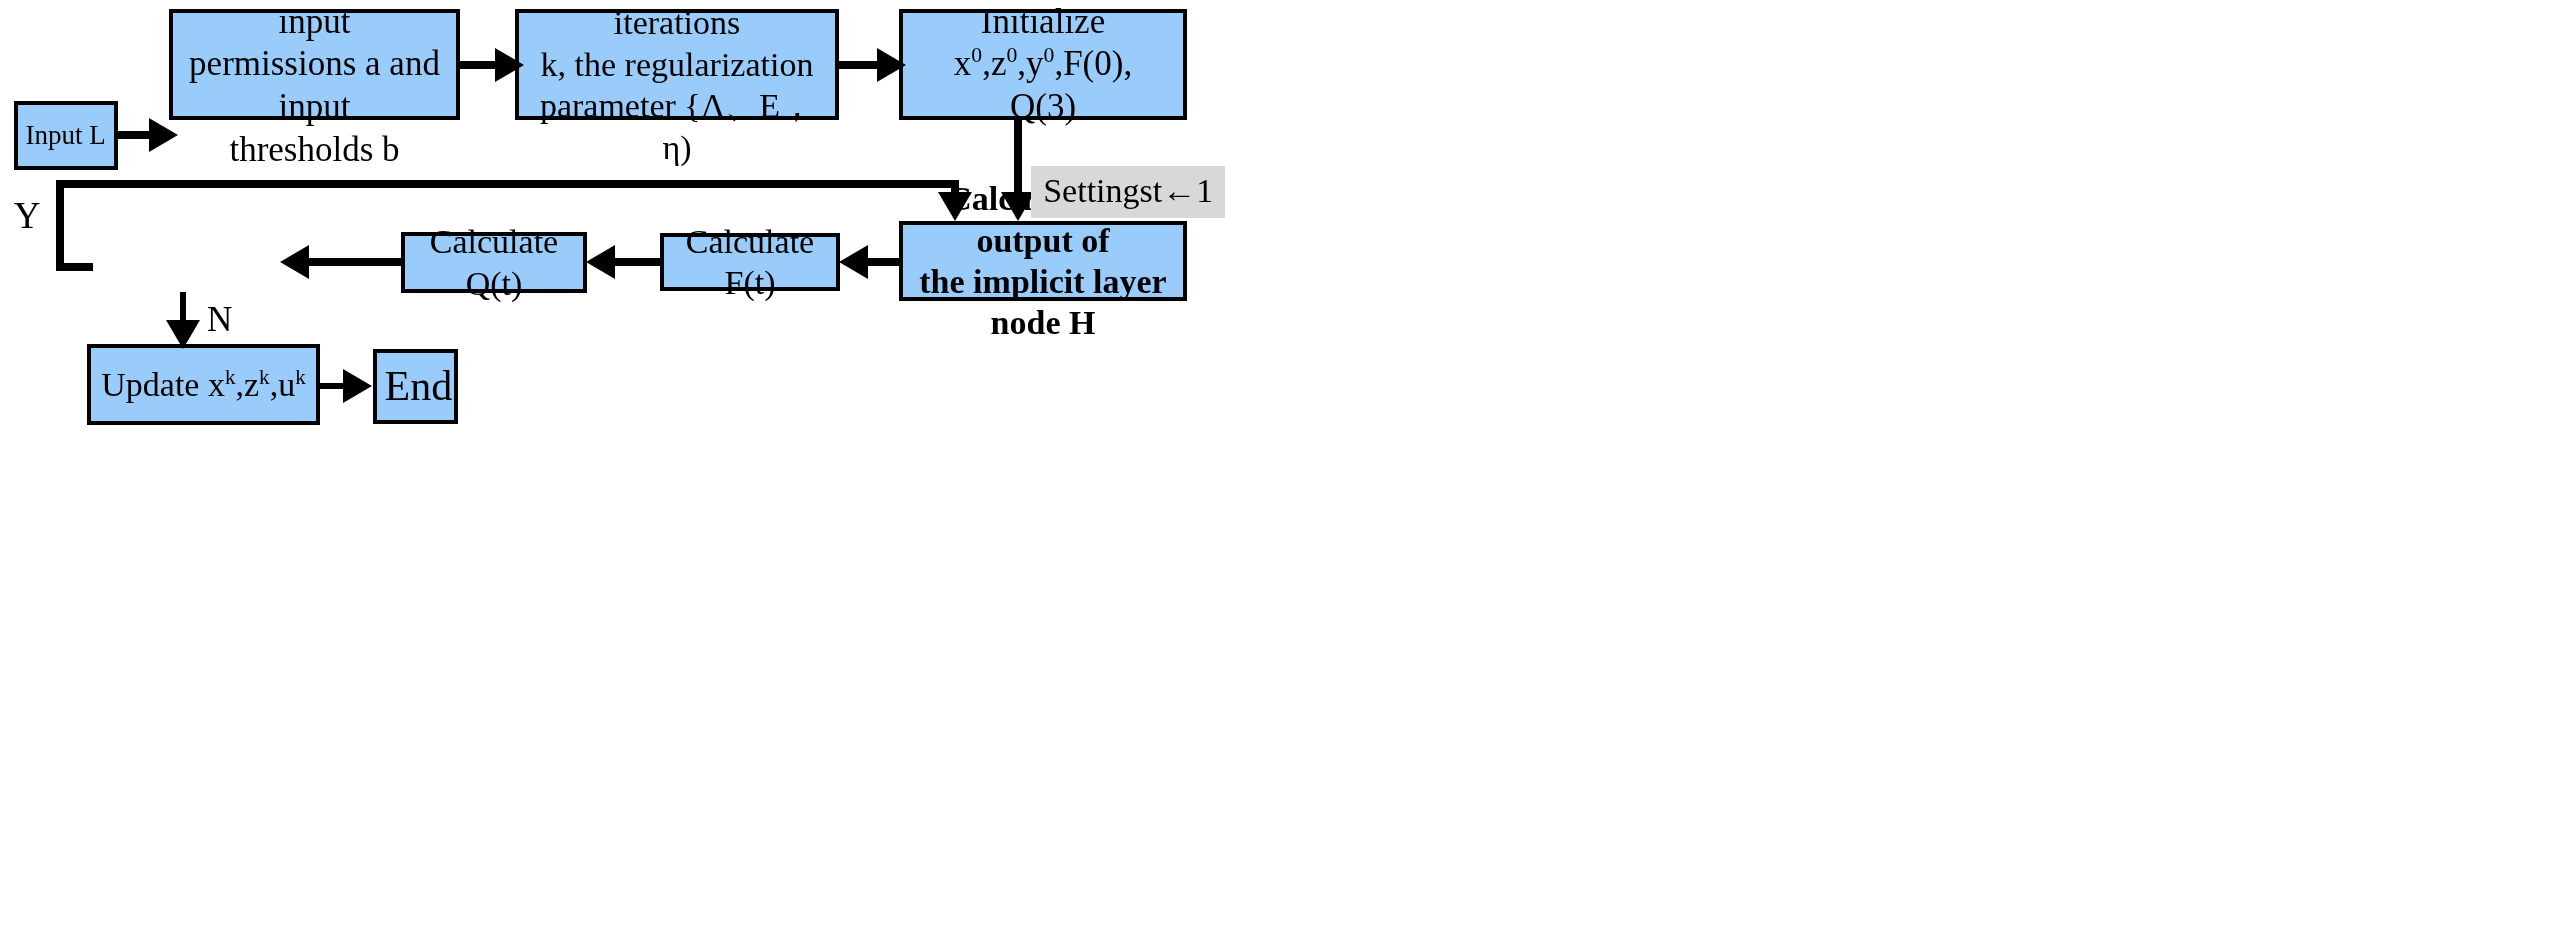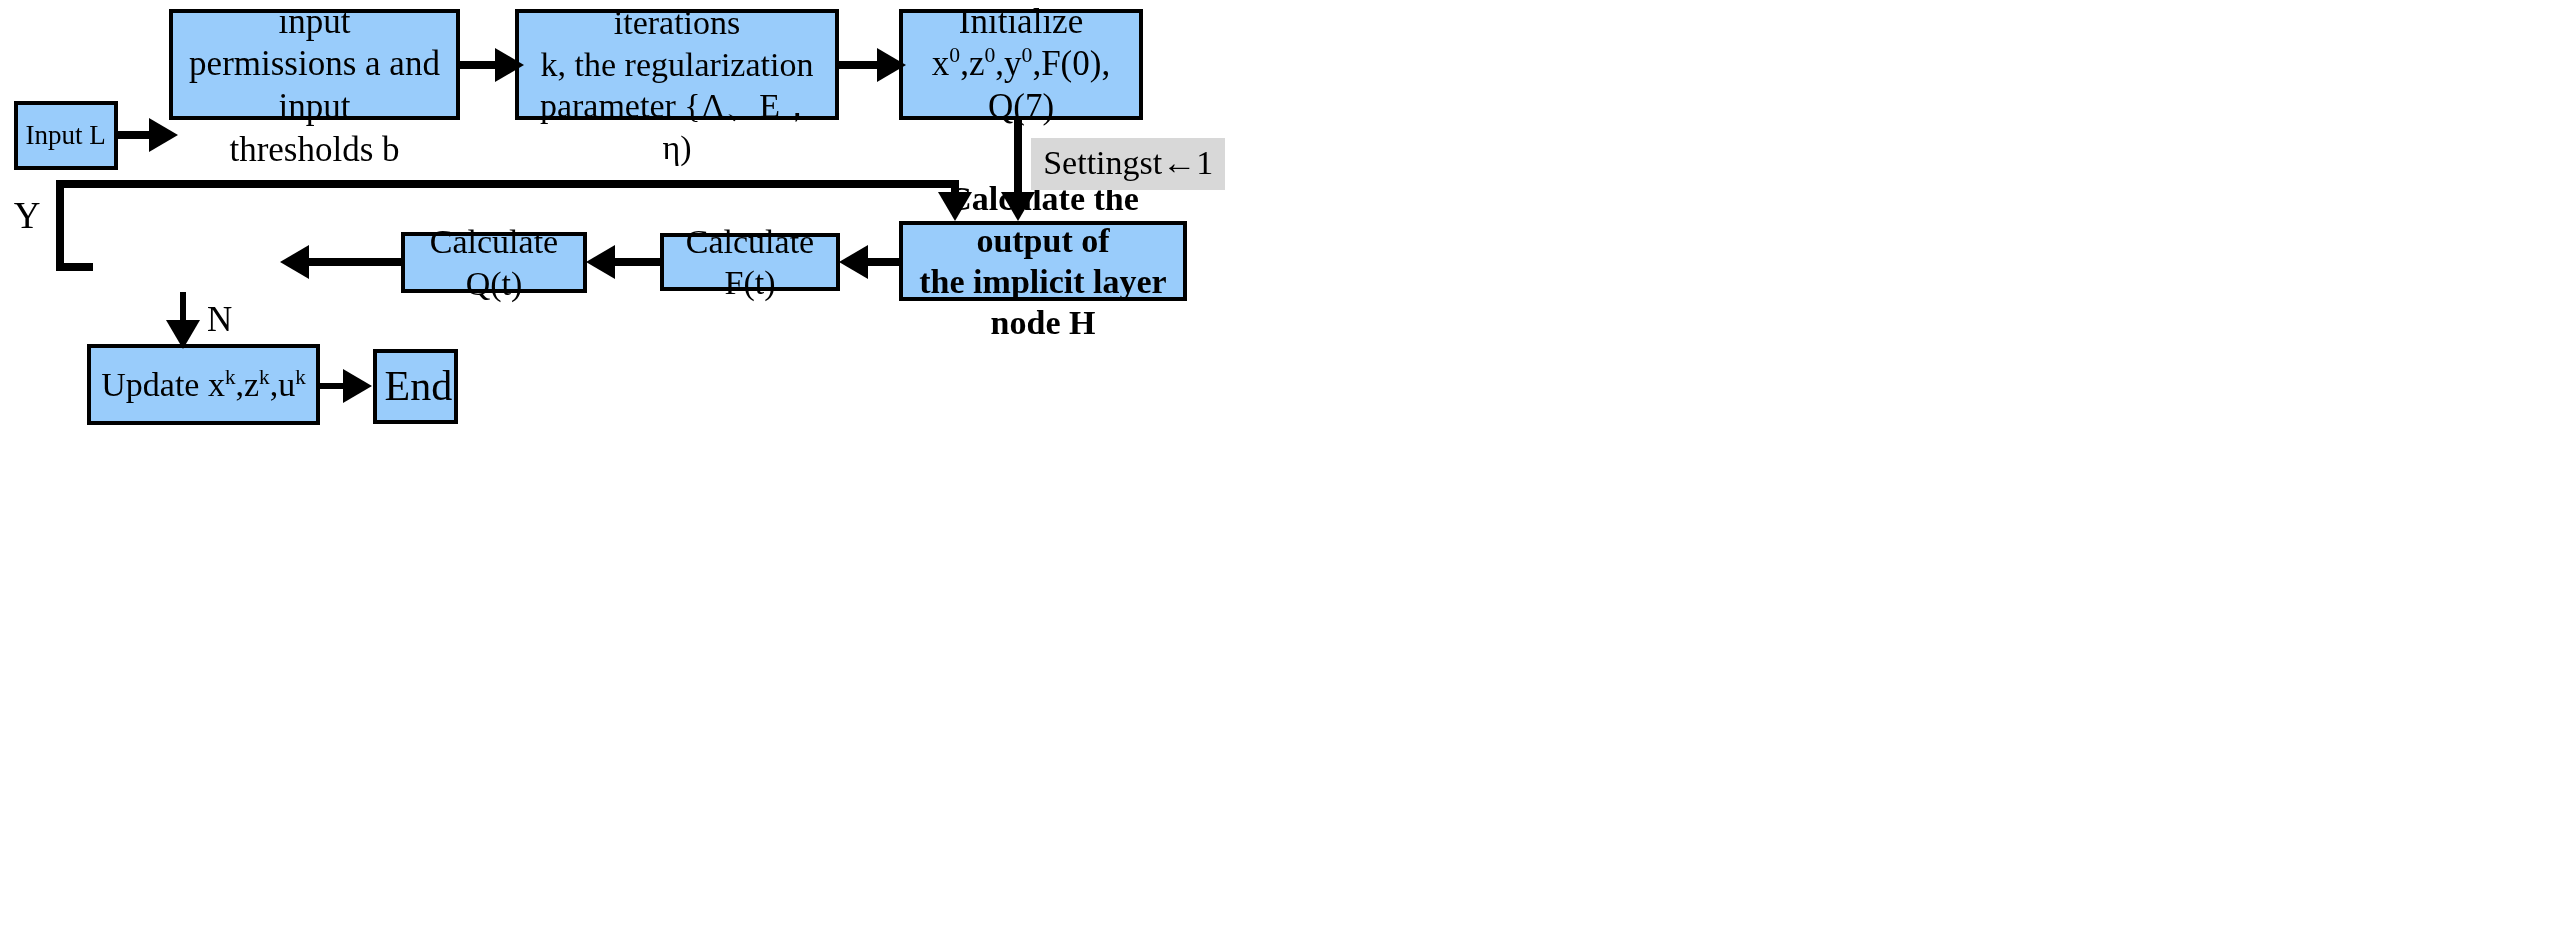--- a/index.html
+++ b/index.html
@@ -34,20 +34,21 @@
   }
   .lbl {
     position: absolute;
     color: #000000;
     white-space: pre;
     line-height: 1;
   }
   .lbl.boxed {
     background: #d8d8d8;
     padding: 7.6px 12.2px 10.7px 12.2px;
+    margin-top: 28px;
   }
   
   .ln {
     position: absolute;
     background: #000000;
   }
   .arrow {
     position: absolute;
     width: 0;
     height: 0;
@@ -87,24 +88,24 @@
   </div>
 
   <div class="node" style="left:515px; top:9.1px; width:324px; height:111px; font-size:34px;">
     <span class="txt">
       <span>Set the number of iterations</span><br>
       <span>k, the regularization</span><br>
       <span>parameter {Λ、E，η)</span>
     </span>
   </div>
 
-  <div class="node" style="left:899px; top:9.1px; width:244px; height:111px; font-size:35px;">
+  <div class="node" style="left:899px; top:9.1px; width:288px; height:111px; font-size:35px;">
     <span class="txt">
       <span><span>Initialize x</span><sup>0</sup><span>,z</span><sup>0</sup><span>,y</span><sup>0</sup><span>,F(0),</span></span><br>
-      <span>Q(7)</span>
+      <span>Q(3)</span>
     </span>
   </div>
 
   <div class="node" style="left:899px; top:221px; width:288px; height:80px; font-size:34px;font-weight:bold;">
     <span class="txt">
       <span>Calculate the output  of</span><br>
       <span>the implicit layer node H</span>
     </span>
   </div>
 

